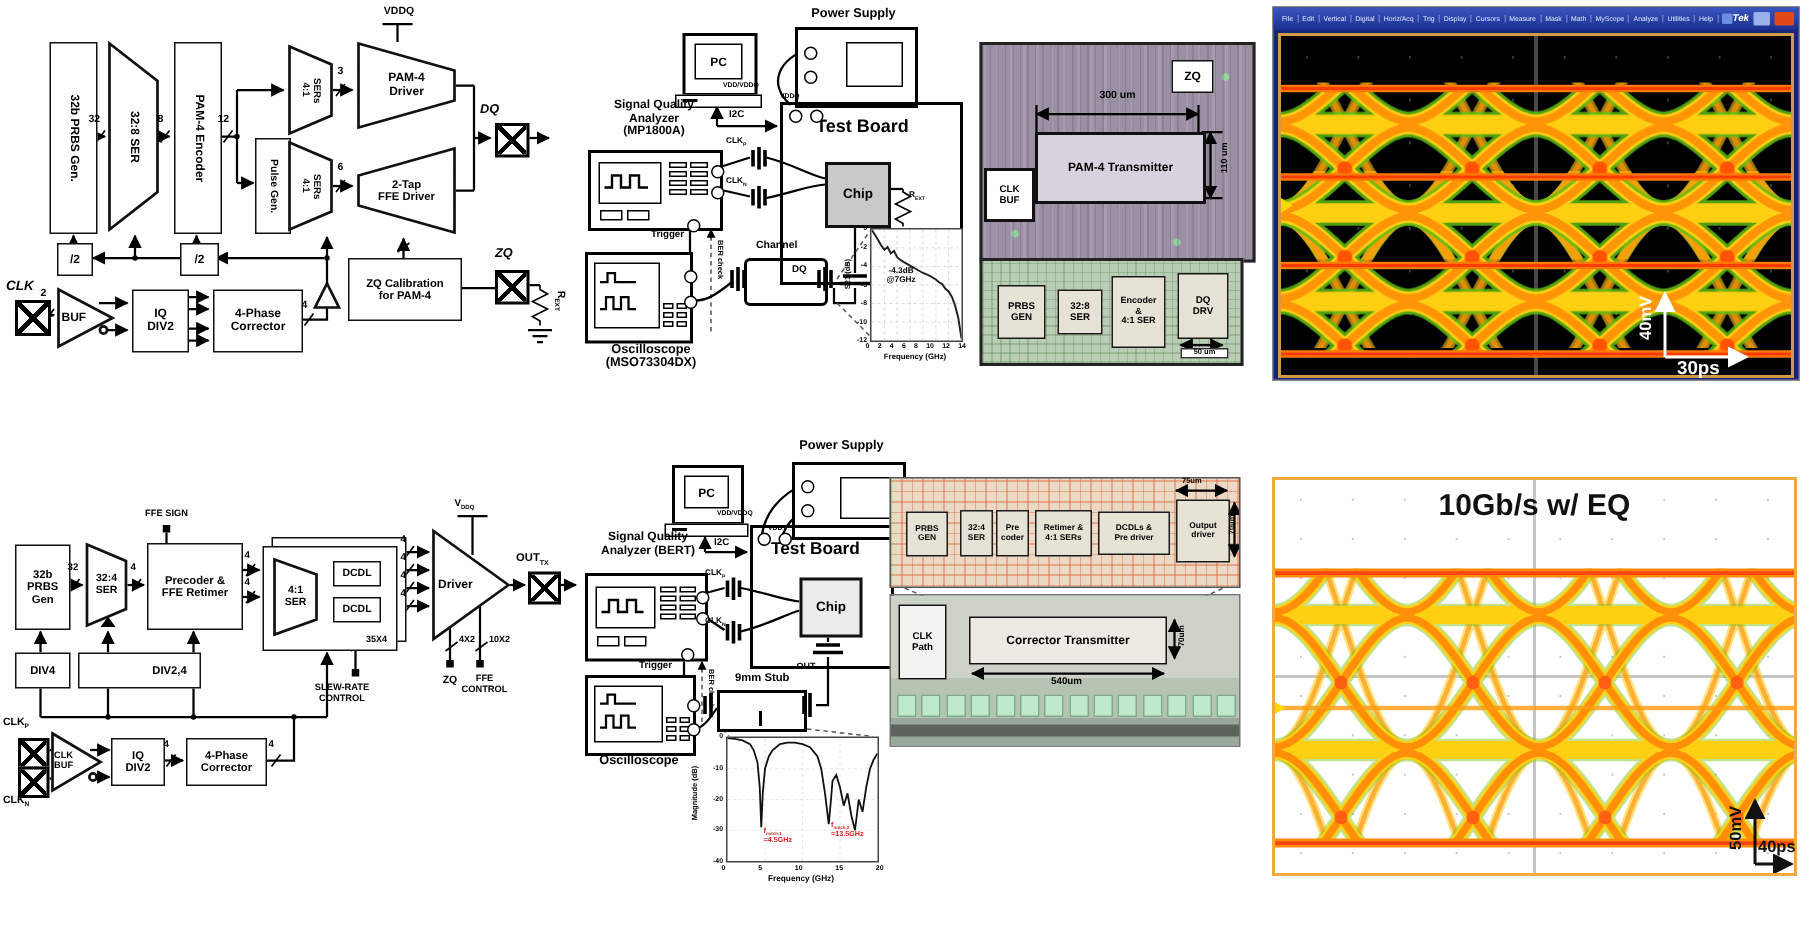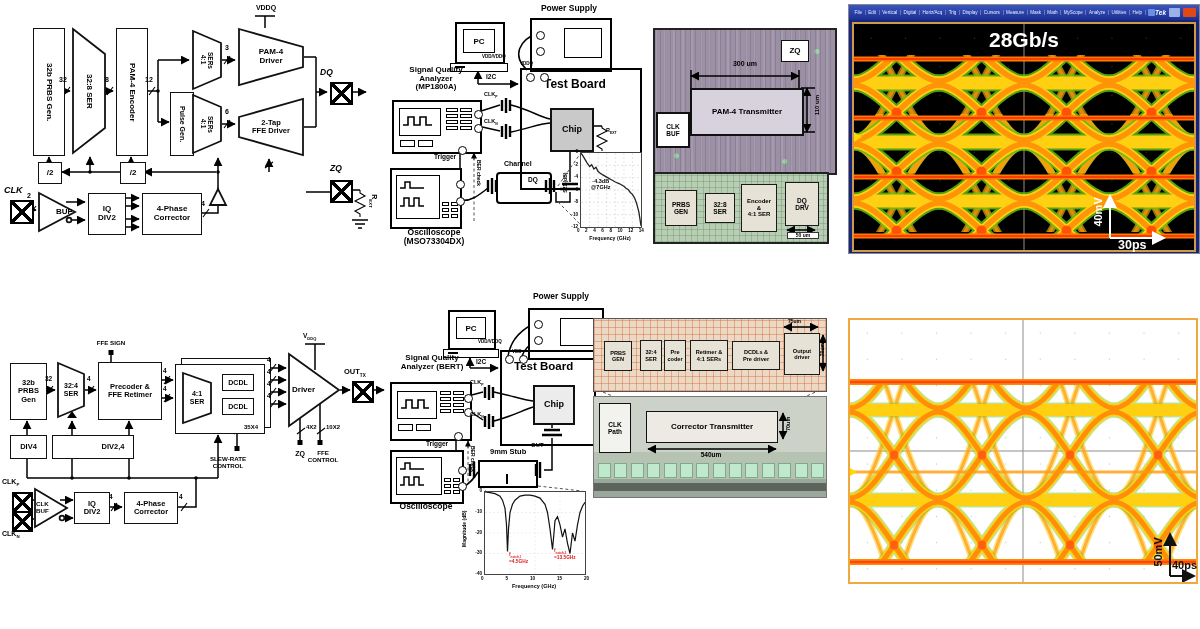--- a/index.html
+++ b/index.html
@@ -150,32 +150,34 @@
     <div class="tzd" style="left:238px;top:98px;width:66px;height:58px;">
         <svg viewBox="0 0 66 58" preserveAspectRatio="none">
           <polygon points="1,19 65,1 65,57 1,39" fill="#fff" stroke="#111" stroke-width="1.8"></polygon>
         </svg>
         <span class="tl" style="font-size:7.5px;">2-Tap
 FFE Driver</span>
       </div>
     <span class="lbl" style="left:246px;top:4px;width:40px;text-align:center;font-size:7px;">VDDQ</span>
     <span class="lbl it" style="left:320px;top:68px;font-size:8.5px;">DQ</span>
     <div class="xpad" style="left:330px;top:82px;width:19px;height:19px;"></div>
+    <div class="box" style="left:232px;top:172px;width:74px;height:40px;font-size:7.5px;"><span>ZQ Calibration
+for PAM-4</span></div>
     <span class="lbl it" style="left:330px;top:164px;font-size:8.5px;">ZQ</span>
     <div class="xpad" style="left:330px;top:180px;width:19px;height:19px;"></div>
     <span class="lbl rcw" style="left:366px;top:196px;font-size:7px;"><span>R</span><sub>EXT</sub></span>
     <div class="box" style="left:38px;top:162px;width:22px;height:20px;font-size:8px;"><span>/2</span></div>
     <div class="box" style="left:120px;top:162px;width:24px;height:20px;font-size:8px;"><span>/2</span></div>
     <span class="lbl it" style="left:4px;top:186px;font-size:9px;">CLK</span>
     <div class="xpad" style="left:10px;top:200px;width:20px;height:20px;"></div>
     <div class="tzd" style="left:38px;top:192px;width:38px;height:40px;">
         <svg viewBox="0 0 38 40" preserveAspectRatio="none">
           <polygon points="1,1 37,20 1,39" fill="#fff" stroke="#111" stroke-width="1.8"></polygon>
         </svg>
-        <span class="tl" style="font-size:8px;justify-content:flex-start;padding-left:18px;">BUF</span>
+        <span class="tl" style="font-size:8px;justify-content:flex-start;padding-left:3px;">BUF</span>
       </div>
     <div class="box" style="left:88px;top:193px;width:36px;height:40px;font-size:8px;"><span>IQ
 DIV2</span></div>
     <div class="box" style="left:142px;top:193px;width:58px;height:40px;font-size:8px;"><span>4-Phase
 Corrector</span></div>
     <span class="lbl" style="left:59px;top:76px;font-size:7px;">32</span>
     <span class="lbl" style="left:105px;top:76px;font-size:7px;">8</span>
     <span class="lbl" style="left:145px;top:76px;font-size:7px;">12</span>
     <span class="lbl" style="left:225px;top:44px;font-size:7px;">3</span>
     <span class="lbl" style="left:225px;top:108px;font-size:7px;">6</span>
@@ -439,21 +441,20 @@
             <line x1="0" y1="35" x2="340" y2="35"></line>
             <line x1="0" y1="94" x2="340" y2="94"></line>
             <line x1="0" y1="153" x2="340" y2="153"></line>
             <line x1="0" y1="212" x2="340" y2="212"></line>
           </g>
         <g stroke="#fff">
             <line x1="256" y1="214" x2="256" y2="172" stroke-width="2" marker-end="url(#ahw)"></line>
             <line x1="256" y1="214" x2="310" y2="214" stroke-width="2" marker-end="url(#ahw)"></line>
           </g>
       </svg>
-      <span class="eyetitle" style="left:0;top:4px;width:340px;color:#fff;font-size:21px;">28Gb/s</span>
       <div style="position:absolute;left:0;top:108px;width:0;height:0;border-top:5px solid transparent;border-bottom:5px solid transparent;border-left:8px solid #ffd800;"></div>
       <span class="lbl rccw" style="left:230px;top:182px;color:#fff;font-size:11px;">40mV</span>
       <span class="lbl" style="left:264px;top:215px;color:#fff;font-size:12.5px;">30ps</span>
     </div>
   </div>
 
   <div class="panel" style="left:0;top:330px;width:390px;height:258px;">
     <svg class="wires" width="390" height="258">
       <path d="M111,25 L111,32" stroke-width="1.3"></path>
         <rect x="108.5" y="20" width="5" height="5" fill="#000"></rect>
@@ -803,20 +804,21 @@
         <g stroke="#ff4612" stroke-width="2.5">
             <line x1="0" y1="62" x2="346" y2="62"></line>
             <line x1="0" y1="242" x2="346" y2="242"></line>
           </g>
         <line x1="0" y1="152" x2="346" y2="152" stroke="#ff9a10" stroke-width="3" opacity="0.8"></line>
         <g stroke="#111">
             <line x1="320" y1="256" x2="320" y2="214" stroke-width="2" marker-end="url(#ahb)"></line>
             <line x1="320" y1="256" x2="344" y2="256" stroke-width="2" marker-end="url(#ahb)"></line>
           </g>
       </svg>
+      <span class="eyetitle" style="left:0;top:6px;width:346px;color:#111;font-size:20px;">10Gb/s w/ EQ</span>
       <div style="position:absolute;left:0;top:148px;width:0;height:0;border-top:4px solid transparent;border-bottom:4px solid transparent;border-left:7px solid #ffd800;"></div>
       <span class="lbl rccw" style="left:294px;top:226px;color:#111;font-size:11px;">50mV</span>
       <span class="lbl" style="left:322px;top:240px;color:#111;font-size:11px;">40ps</span>
     </div>
   </div>
 
 
 </div>
 
 </body></html>

